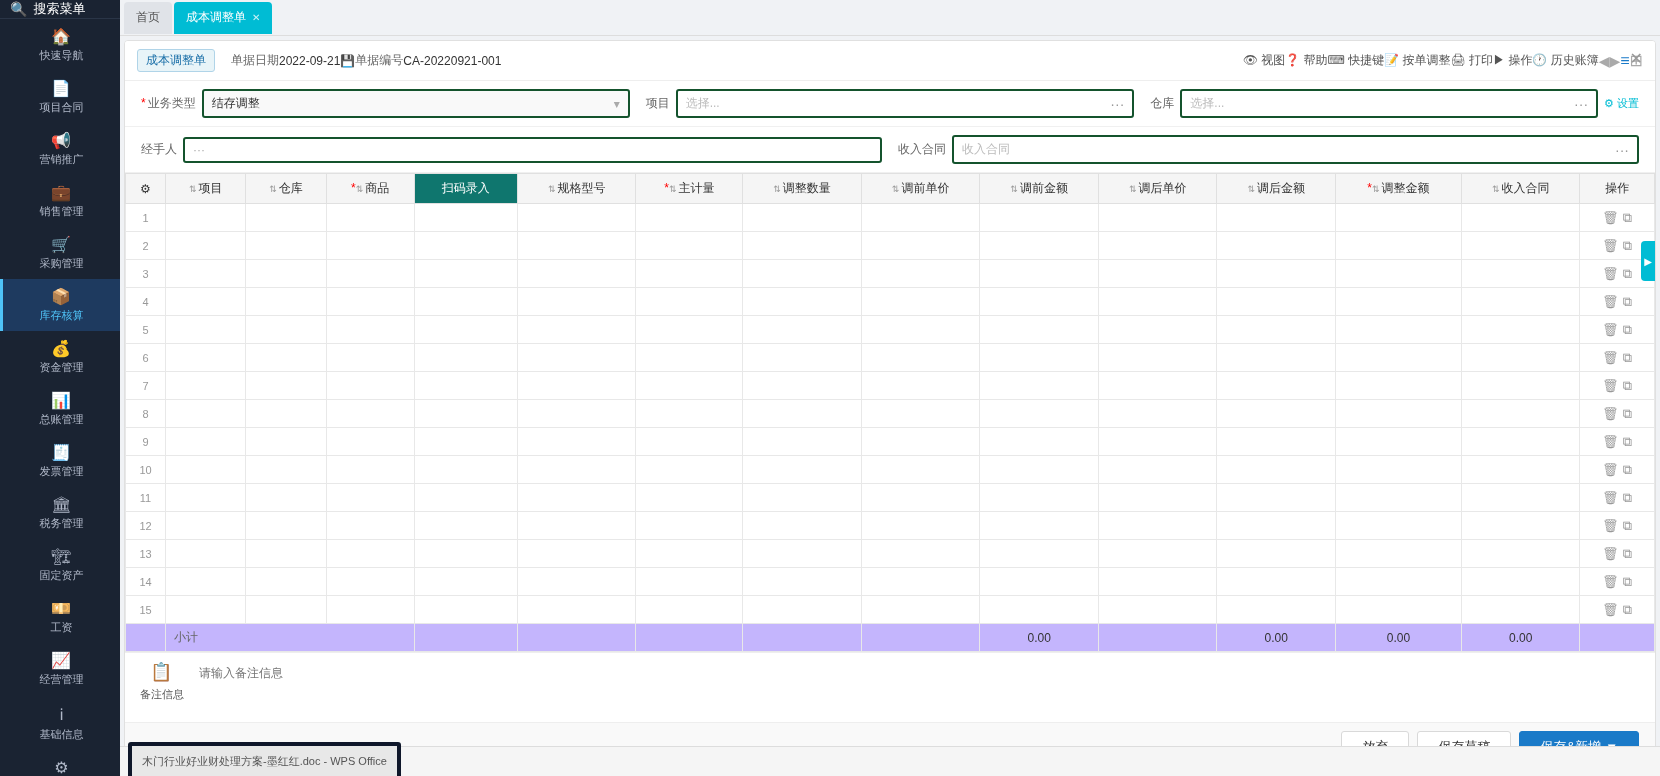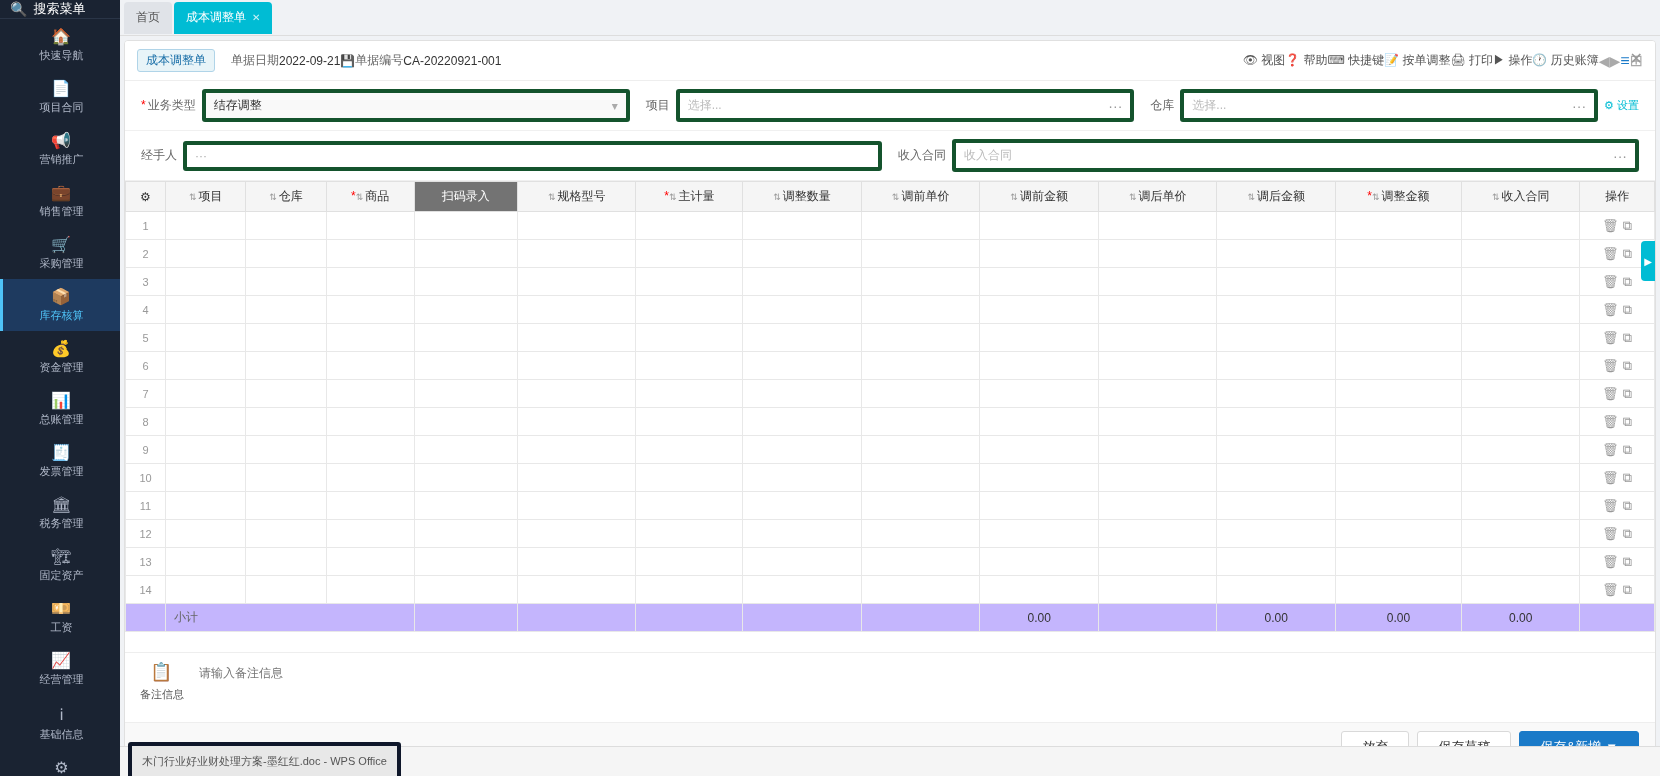--- a/index.html
+++ b/index.html
@@ -155,21 +155,21 @@
       white-space: nowrap;
       text-align: center;
     }
     .field-label.required::before {
       content: '*';
       color: red;
       margin-right: 2px;
     }
     .field-input {
       flex: 1;
-      border: 4px solid #14532d;
+      border: 2px solid #14532d;
       border-radius: 3px;
       padding: 4px 8px;
       font-size: 12px;
       color: #333;
       background: #fff;
       display: flex;
       align-items: center;
       justify-content: space-between;
       min-width: 120px;
       gap: 38px;
@@ -193,21 +193,21 @@
       padding: 6px 8px;
       text-align: center;
       white-space: nowrap;
       color: #333;
       font-weight: normal;
       position: sticky;
       top: 0;
       z-index: 10;
     }
     thead th.highlight {
-      background: #737373;
+      background: #0f766e;
       color: #fff;
     }
     tbody td {
       border: 1px solid #e8e8e8;
       padding: 4px 8px;
       text-align: center;
       height: 28px;
     }
     .row-num { color: #999; font-size: 11px; }
     .subtotal-row td {
@@ -836,20 +836,42 @@
               <td></td>
               <td></td>
               <td></td>
               <td>
                 <div class="action-icons">
                   <span title="删除">🗑</span>
                   <span title="复制">⧉</span>
                 </div>
               </td>
             </tr>
+            <tr>
+              <td><span class="row-num">15</span></td>
+              <td></td>
+              <td></td>
+              <td></td>
+              <td></td>
+              <td></td>
+              <td></td>
+              <td></td>
+              <td></td>
+              <td></td>
+              <td></td>
+              <td></td>
+              <td></td>
+              <td></td>
+              <td>
+                <div class="action-icons">
+                  <span title="删除">🗑</span>
+                  <span title="复制">⧉</span>
+                </div>
+              </td>
+            </tr>
             <tr class="subtotal-row">
   <td></td>
   <td colspan="3" style="text-align:left; color:#666;">小计</td>
   <td></td>
   <td></td>
   <td></td>
   <td></td>
   <td></td>
   <td>0.00</td>
   <td></td>

